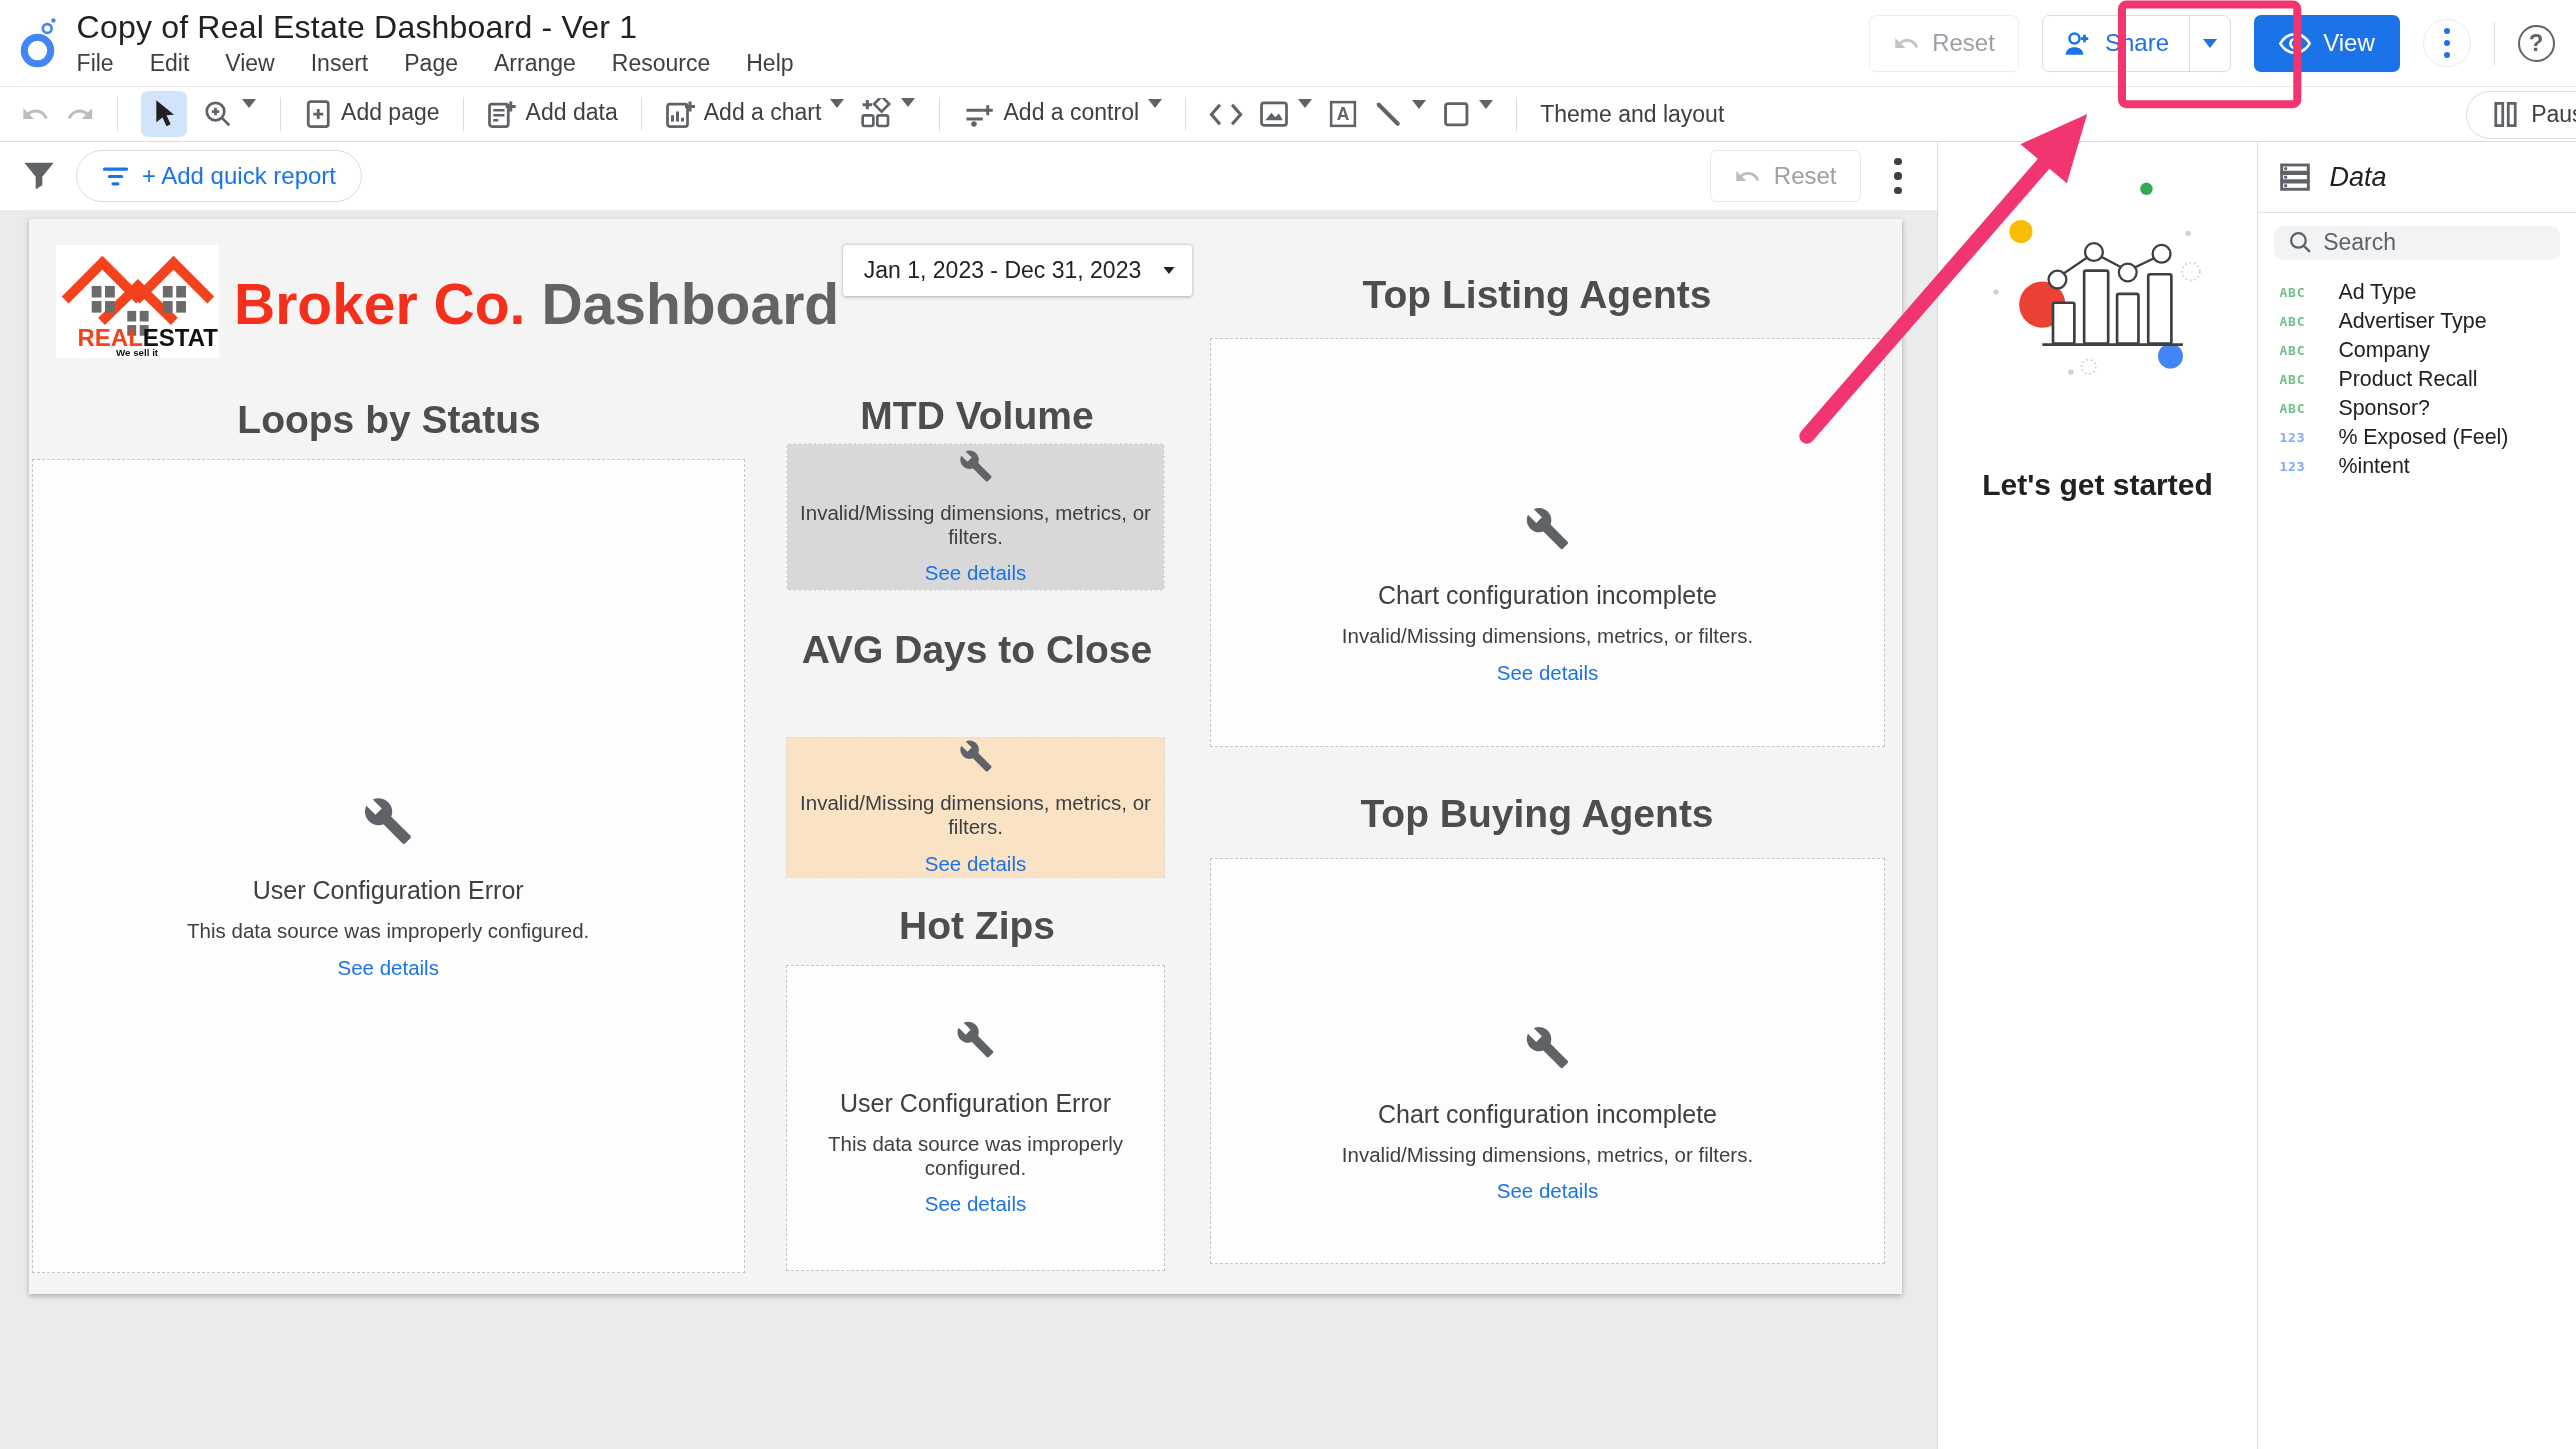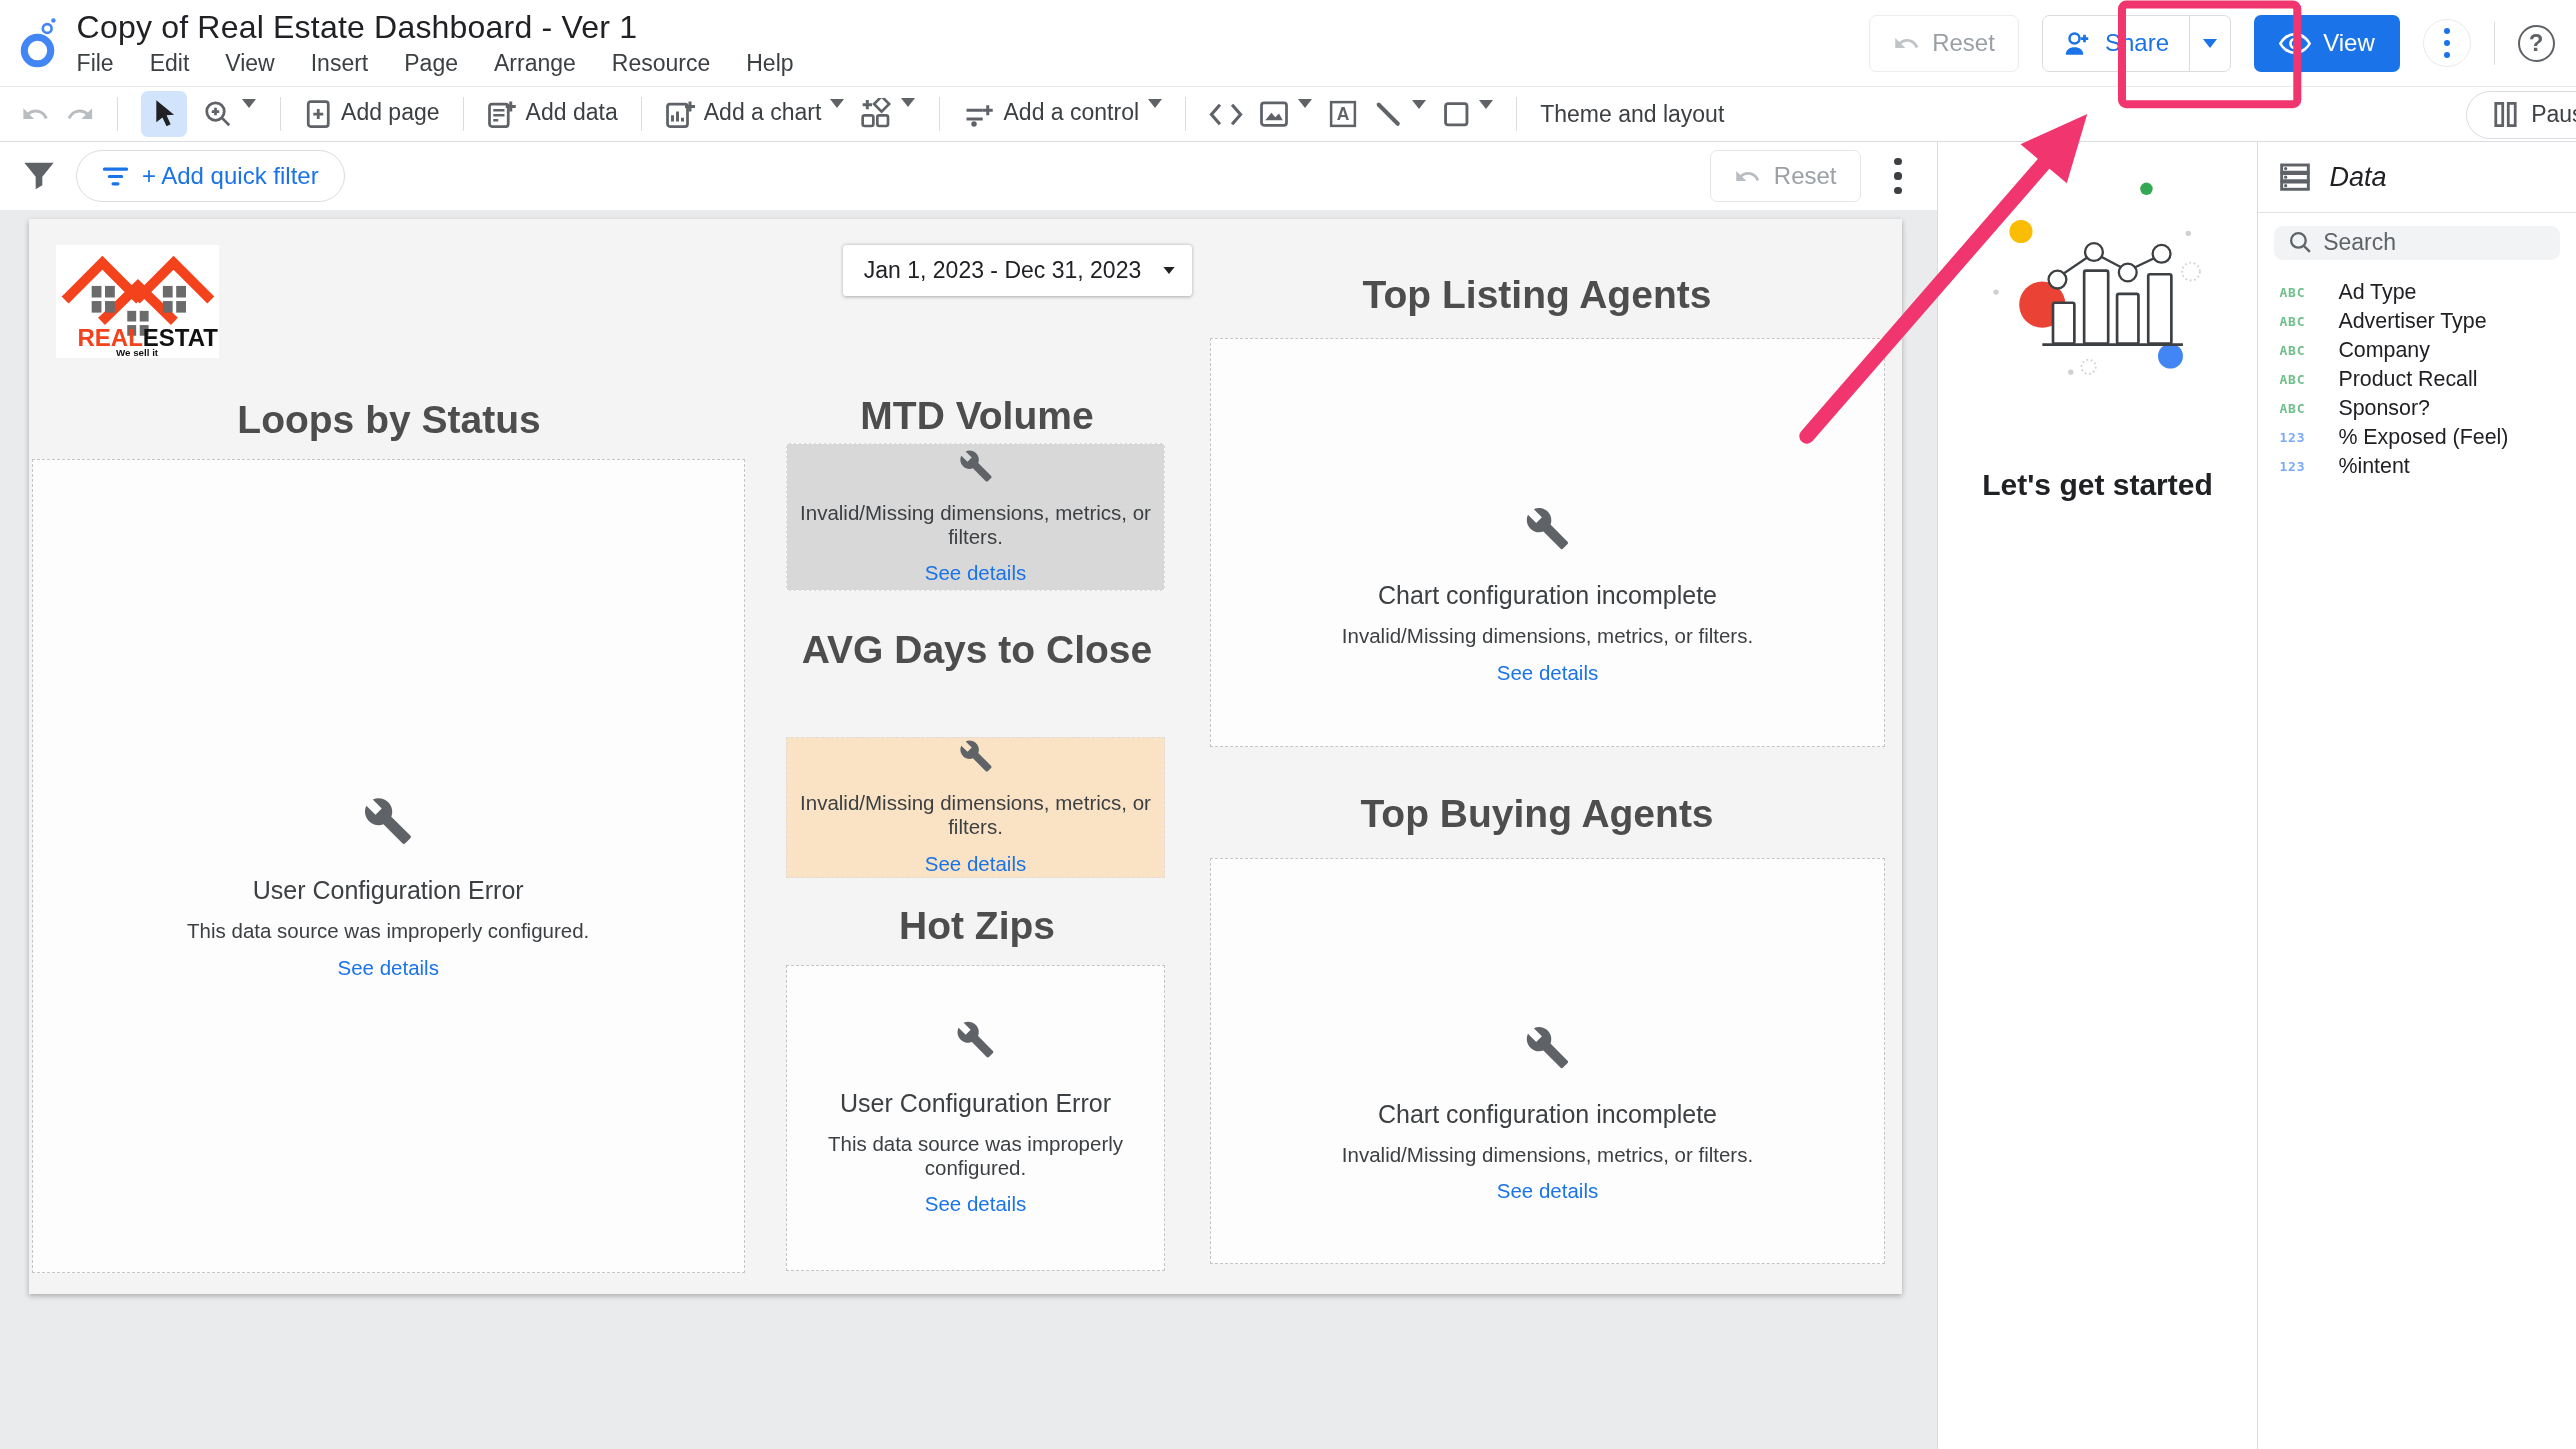--- a/index.html
+++ b/index.html
@@ -290,21 +290,21 @@
 <div class="mainrow">
   <div class="left-col">
     <div class="filterbar">
       <svg width="32" height="30" viewBox="0 0 24 22">
         <path d="M1 1 H23 L14.5 11.5 V18 L9.5 21 V11.5 Z" fill="#5f6368"></path>
       </svg>
       <div class="quick-pill">
         <svg width="27" height="23" viewBox="0 0 22 18">
           <path d="M2 3h18 M6 9h10 M9 15h4" stroke="#1a73e8" stroke-width="2.6" stroke-linecap="round"></path>
         </svg>
-        <span>+ Add quick filter</span>
+        <span>+ Add quick report</span>
       </div>
       <div class="fb-spacer"></div>
       <div class="btn-reset-fb">
         <svg width="27" height="27" viewBox="0 0 24 24">
           <path fill="#b9bdc1" d="M12.5 8c-2.65 0-5.05.99-6.9 2.6L2 7v9h9l-3.62-3.62c1.39-1.16 3.16-1.88 5.12-1.88 3.54 0 6.55 2.31 7.6 5.5l2.37-.78C21.08 11.03 17.15 8 12.5 8z"></path>
         </svg>
         <span>Reset</span>
       </div>
       <div class="fb-dots">
           <i></i>
@@ -335,20 +335,23 @@
               <rect x="80" y="90" width="10" height="12"></rect>
                 <rect x="94" y="90" width="10" height="12"></rect>
             </g>
             <text x="24" y="113" font-size="27" font-weight="bold" font-family="Liberation Sans,sans-serif">
               <tspan fill="#f4421c">REAL</tspan><tspan fill="#111">ESTATE</tspan>
             </text>
             <text x="91" y="125" text-anchor="middle" font-size="11" font-weight="bold" fill="#111" font-family="Liberation Sans,sans-serif">We sell it</text>
           </svg>
         </div>
 
+        <div class="abs broker-title">
+          <span class="red">Broker Co.</span><span class="grey">Dashboard</span>
+        </div>
 
         <div class="abs date-ctl">
           <span class="lbl">Jan 1, 2023 - Dec 31, 2023</span>
           <span class="caret"></span>
         </div>
 
         <div class="abs wtitle" style="left:93px; top:178px;">Loops by Status</div>
         <div class="abs wbox shift25" style="left:2.7px; top:240px; width:713px; height:814px;">
           <div class="inner">
             <svg width="50" height="50" viewBox="0 0 24 24">

